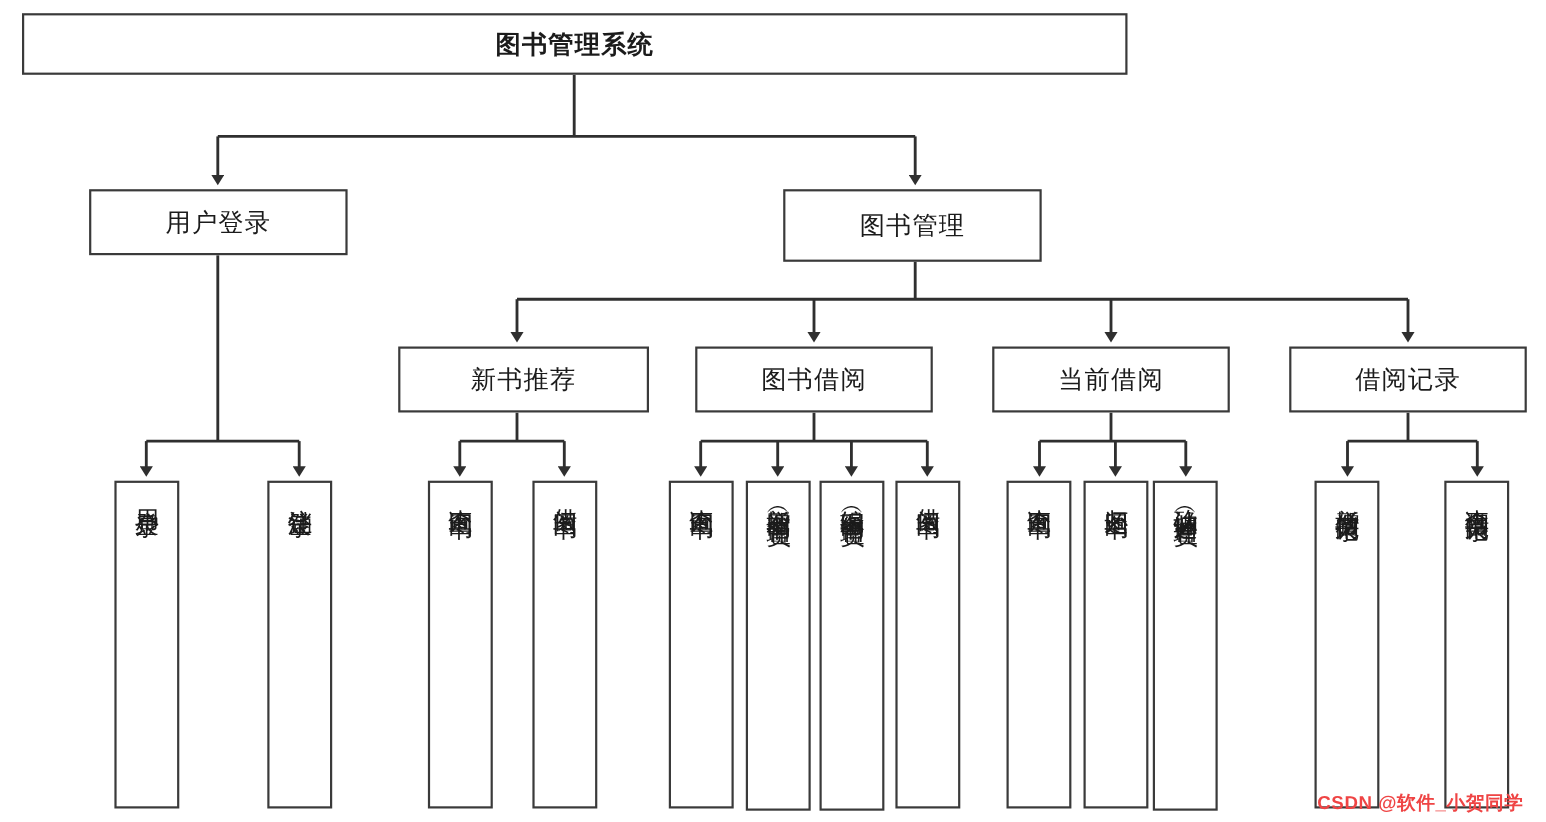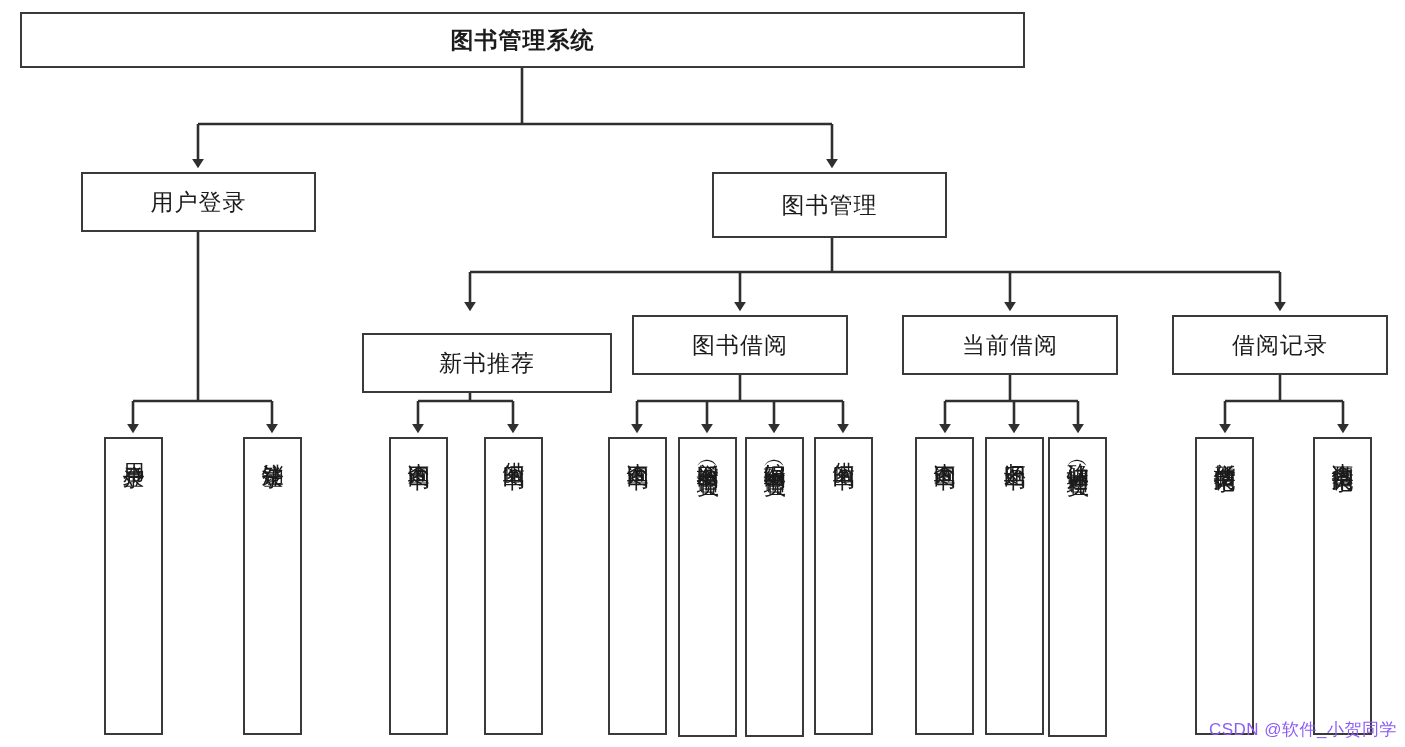--- a/index.html
+++ b/index.html
@@ -9,22 +9,22 @@
   #wires{position:absolute;left:0;top:0;width:1405px;height:747px;}
   .node{position:absolute;box-sizing:border-box;background:#ffffff;
         border:2.5px solid #3a3a3a;display:flex;align-items:center;
         justify-content:center;}
   .node-label{color:#1b1b1b;letter-spacing:1px;white-space:nowrap;}
   .h-node .node-label{font-size:23px;}
   .v-node{align-items:flex-start;justify-content:center;padding-top:6px;}
   .v-node .node-label{
       writing-mode:vertical-rl;text-orientation:upright;
       font-size:22px;line-height:1.12;letter-spacing:2px;white-space:nowrap;}
-  .watermark{position:absolute;right:8px;bottom:6px;font-size:17px;
-      color:#8b5cf6;letter-spacing:0.5px;white-space:nowrap;}
+  .watermark{position:absolute;right:20px;bottom:6px;font-size:17px;
+      color:#ef4444;letter-spacing:0.5px;white-space:nowrap;font-weight:bold;}
 </style>
 </head>
 <body>
 
 <div id="stage">
 
   <svg id="wires" viewBox="0 0 1405 747" xmlns="http://www.w3.org/2000/svg">
     <defs>
       <marker id="ah" markerWidth="10" markerHeight="12" refX="1.2" refY="6" orient="auto" markerUnits="userSpaceOnUse">
         <path d="M0,0 L9.5,6 L0,12 z" fill="#2f2f2f"></path>
@@ -79,21 +79,21 @@
     <span class="node-label">图书管理系统</span>
   </div>
 
   <div class="node h-node" style="left:81px;top:172px;width:235px;height:60px;">
     <span class="node-label">用户登录</span>
   </div>
   <div class="node h-node" style="left:712px;top:172px;width:235px;height:66px;">
     <span class="node-label">图书管理</span>
   </div>
 
-  <div class="node h-node" style="left:362px;top:315px;width:250px;height:60px;margin-top:18px;">
+  <div class="node h-node" style="left:362px;top:315px;width:228px;height:60px;">
     <span class="node-label">新书推荐</span>
   </div>
   <div class="node h-node" style="left:632px;top:315px;width:216px;height:60px;text-align:center;">
     <span class="node-label">图书借阅</span>
   </div>
   <div class="node h-node" style="left:902px;top:315px;width:216px;height:60px;">
     <span class="node-label">当前借阅</span>
   </div>
   <div class="node h-node" style="left:1172px;top:315px;width:216px;height:60px;">
     <span class="node-label">借阅记录</span>

